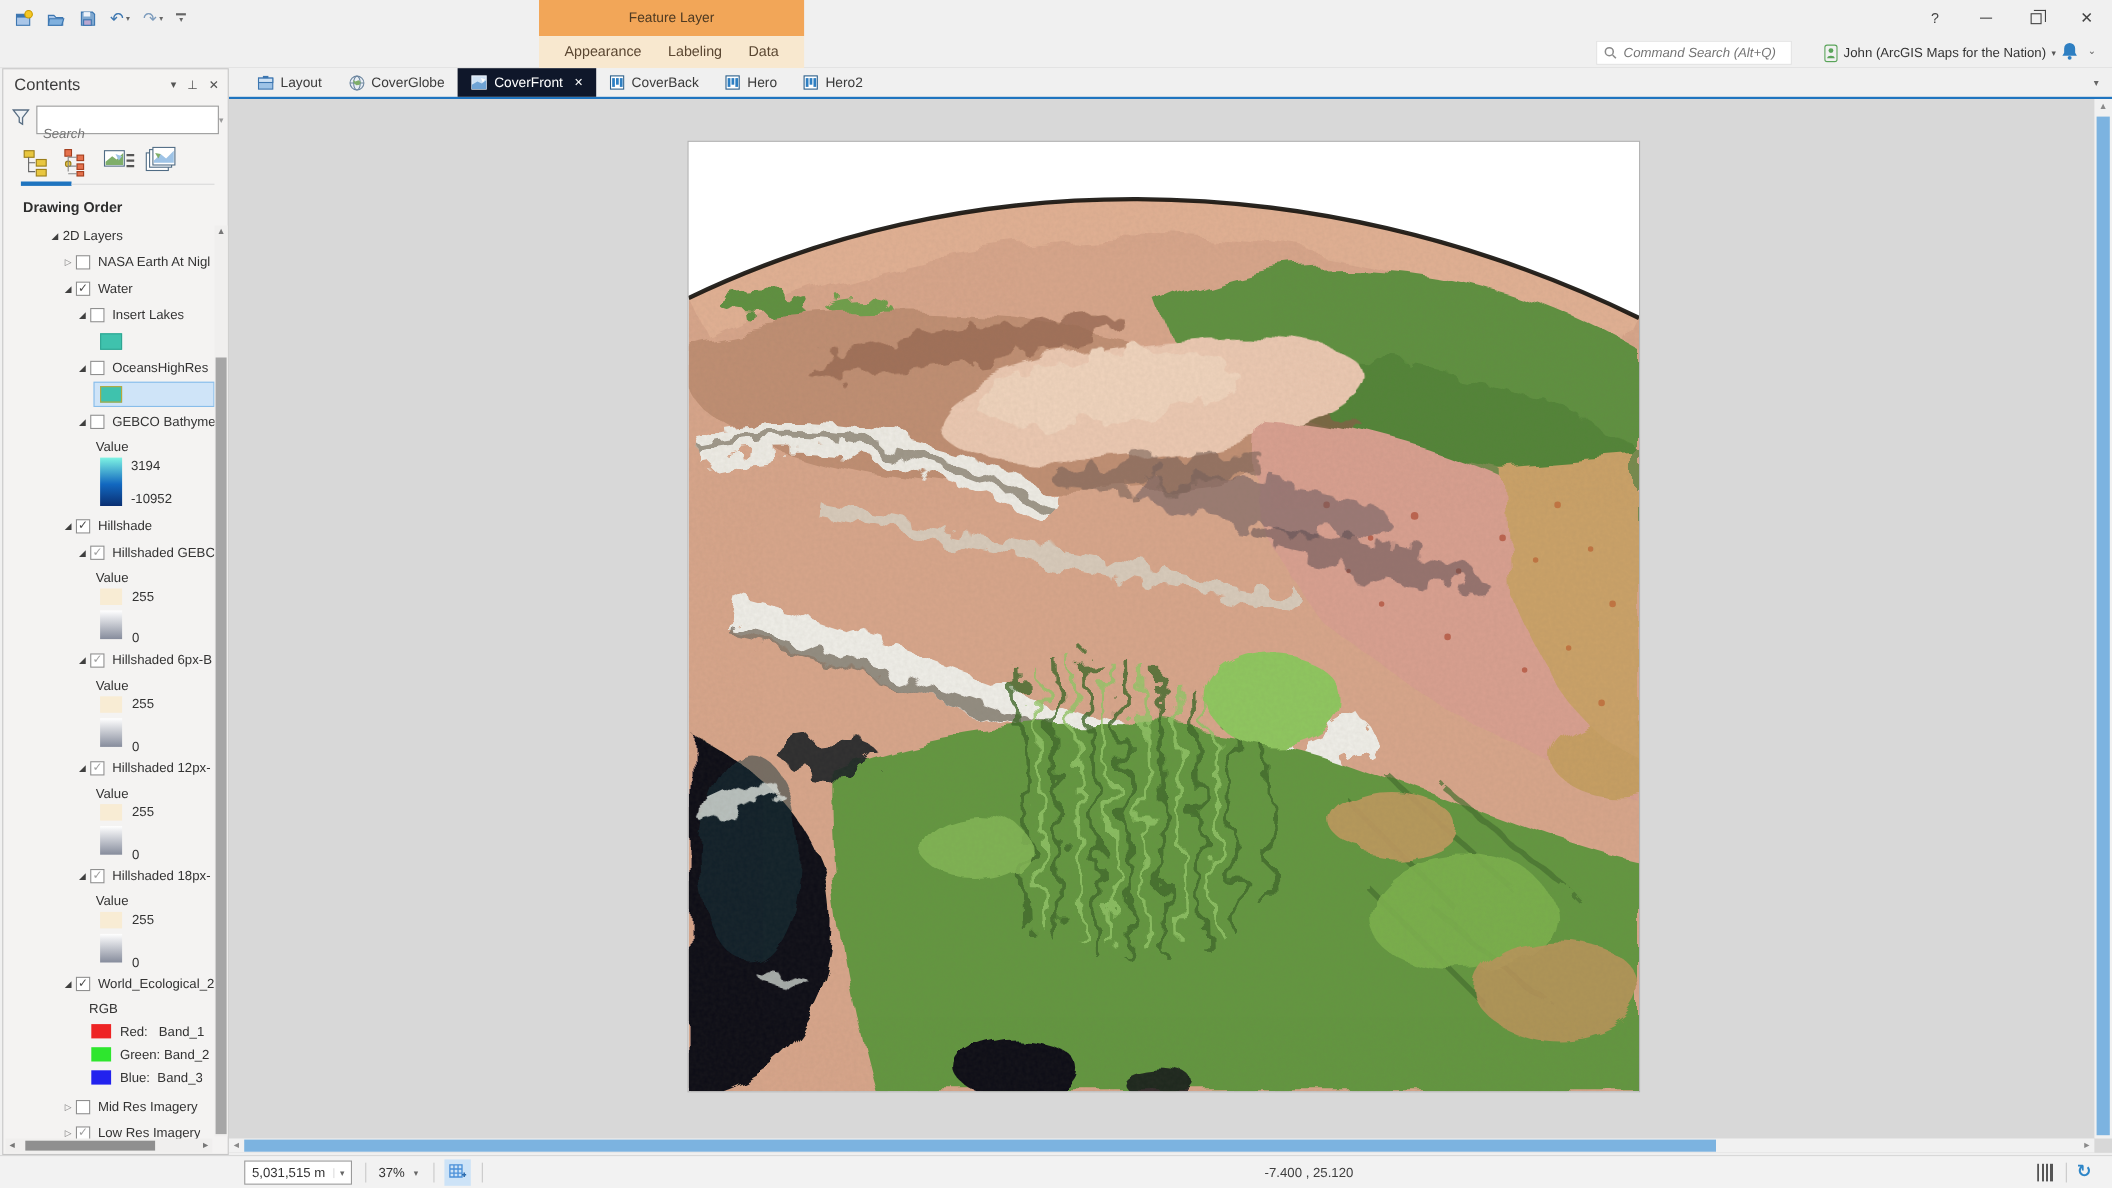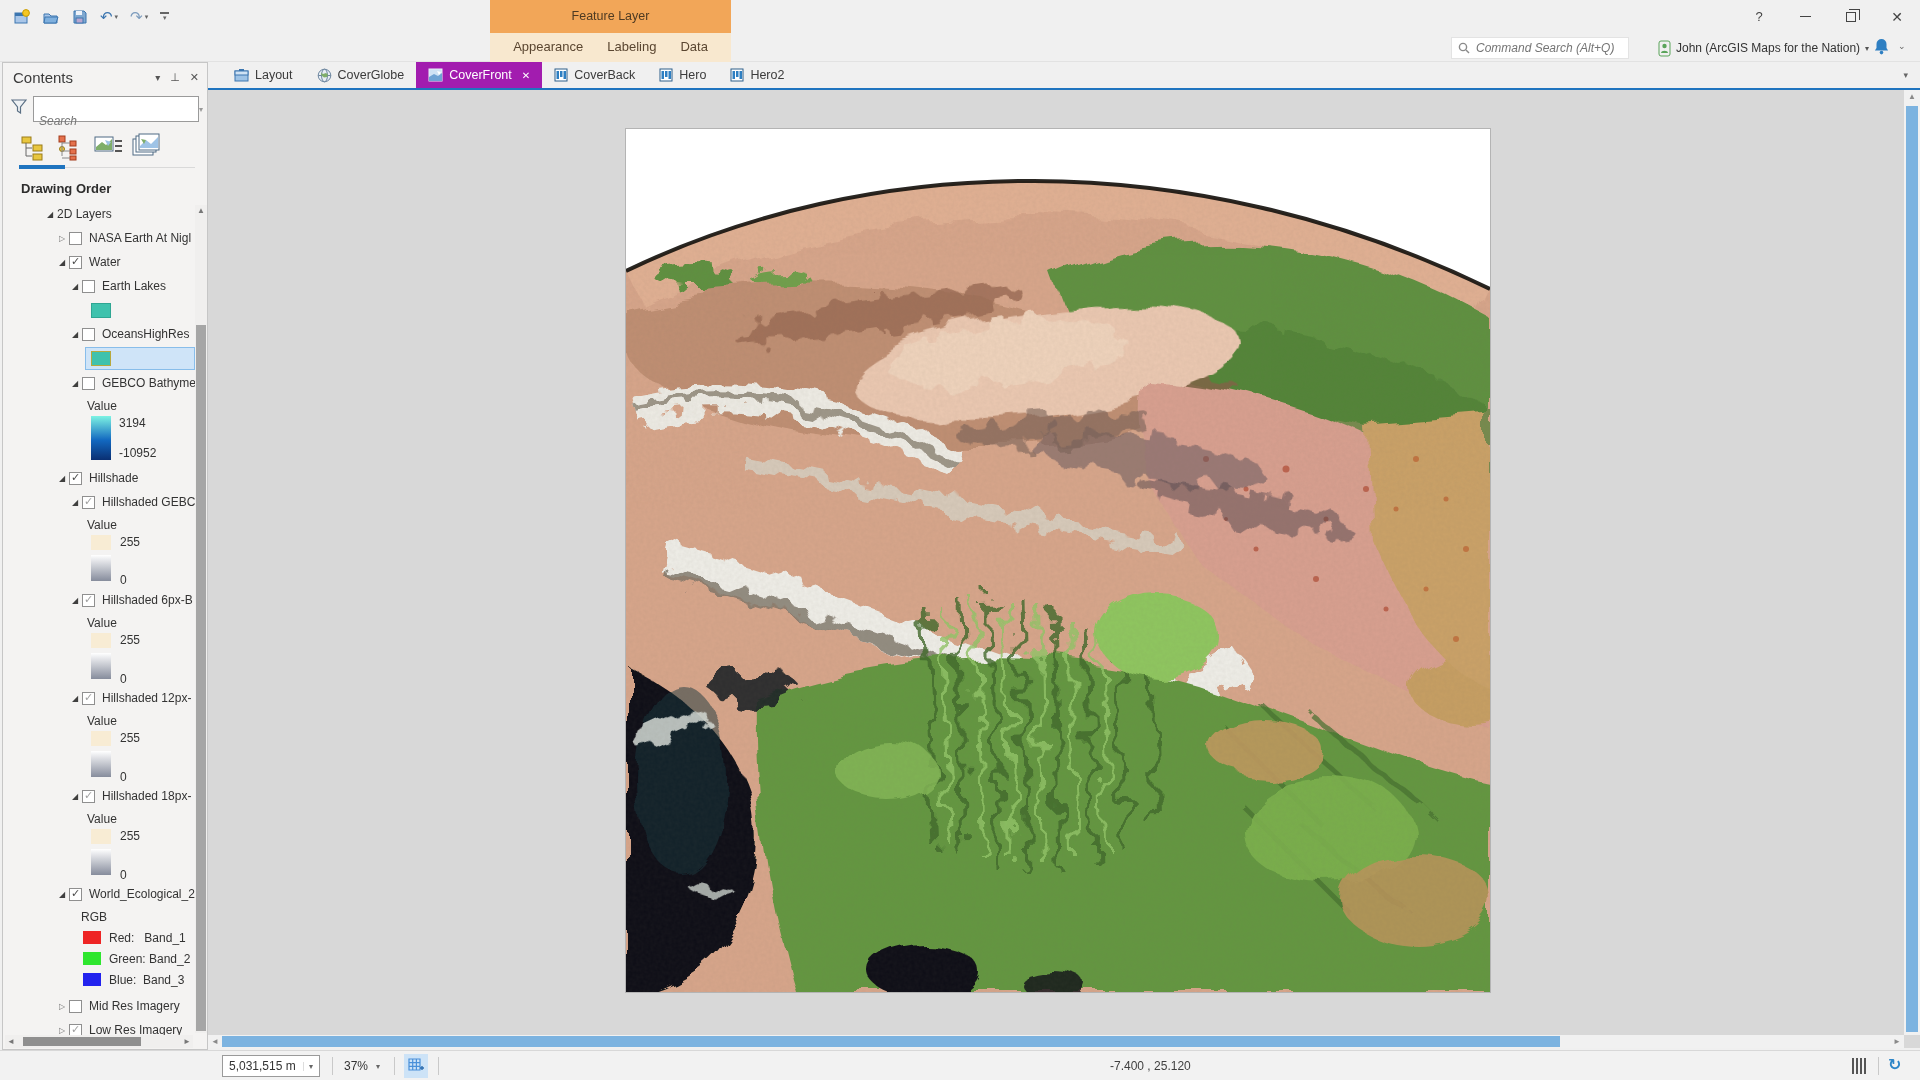--- a/index.html
+++ b/index.html
@@ -35,21 +35,21 @@
   #cmd-search input { border:none; outline:none; width:140px; font-style:italic; color:#0f766e; font-size:12px; background:transparent; font-family:inherit; }
   #user-chip { position:absolute; left:1658px; top:4px; height:22px; display:flex; align-items:center; gap:5px; color:#333; }
   #user-chip .caret { font-size:8px; color:#555; }
   #ribbon-collapse { position:absolute; left:1898px; top:8px; font-size:9px; color:#666; }
   #bell { position:absolute; left:1874px; top:5px; }
 
   
   #tabstrip { position:absolute; left:208px; top:62px; width:1712px; height:28px; background:#f0f0f0; border-bottom:2px solid #1f74bf; }
   #tabstrip-inner { display:flex; height:26px; margin-left:14px; }
   .vtab { display:flex; align-items:center; gap:6px; padding:0 12px; font-size:12.5px; color:#3b3b3b; }
-  .vtab.active { background:#a21caf; color:#fff; }
+  .vtab.active { background:#0f172a; color:#fff; }
   .vtab .closex { font-size:10px; margin-left:4px; color:#fff; }
   #tab-overflow { position:absolute; right:12px; top:8px; font-size:9px; color:#666; }
 
   
   #contents { position:absolute; left:2px; top:62px; width:206px; height:988px; background:#f4f3f2; border:1px solid #c6c6c6; }
   #contents-header { position:relative; height:30px; }
   #contents-title { position:absolute; left:10px; top:6px; font-size:15px; color:#3c3c3c; }
   #contents-hdr-icons { position:absolute; right:8px; top:8px; display:flex; gap:10px; align-items:center; color:#555; }
   #contents-hdr-icons .hic { font-size:10px; }
   #search-row { position:relative; height:38px; }
@@ -112,21 +112,21 @@
 
   
   #statusbar { position:absolute; left:0; top:1050px; width:1920px; height:30px; background:#f2f2f2; border-top:1px solid #d8d8d8; }
   #scale-box { position:absolute; left:222px; top:4px; width:98px; height:22px; background:#fff; border:1px solid #9a9a9a;
     display:flex; align-items:center; padding:0 6px; justify-content:space-between; }
   #scale-box .caret { font-size:8px; color:#666; border-left:1px solid #ddd; padding-left:5px; }
   .sep { position:absolute; top:6px; width:1px; height:18px; background:#c9c9c9; }
   #zoom-ctl { position:absolute; left:344px; top:8px; display:flex; gap:8px; align-items:center;text-align:right; }
   #zoom-ctl .caret { font-size:8px; color:#666; }
   #snap-btn { position:absolute; left:404px; top:3px; width:24px; height:24px; background:#cde3f7; display:flex; align-items:center; justify-content:center; }
-  #coords { position:absolute; left:1110px; top:8px; width:160px; color:#3f3f3f; }
+  #coords { position:absolute; left:1110px; top:8px; width:160px; text-align:center; color:#3f3f3f; }
   #barcode-icon { position:absolute; left:1852px; top:7px; width:15px; height:16px;
     background:repeating-linear-gradient(90deg,#555 0 2px,transparent 2px 4px); }
   #refresh-icon { position:absolute; left:1888px; top:4px; font-size:16px; font-weight:bold; color:#2e86c8; font-family:"DejaVu Sans",sans-serif; }
 </style>
 </head>
 <body>
 
 <div id="app">
 
   <div id="titlebar">
@@ -337,21 +337,21 @@
         <span class="lbl">NASA Earth At Nigl</span>
       </div>
       <div class="trow ind2">
         <span class="exp">◢</span>
         <span class="cb checked"></span>
         <span class="lbl">Water</span>
       </div>
       <div class="trow ind3">
         <span class="exp">◢</span>
         <span class="cb"></span>
-        <span class="lbl">Earth Lakes</span>
+        <span class="lbl">Insert Lakes</span>
       </div>
       <div class="trow legend-row">
         <span class="sw sw-teal"></span>
       </div>
       <div class="trow ind3">
         <span class="exp">◢</span>
         <span class="cb"></span>
         <span class="lbl">OceansHighRes</span>
       </div>
       <div class="trow" style="height:25px;">

